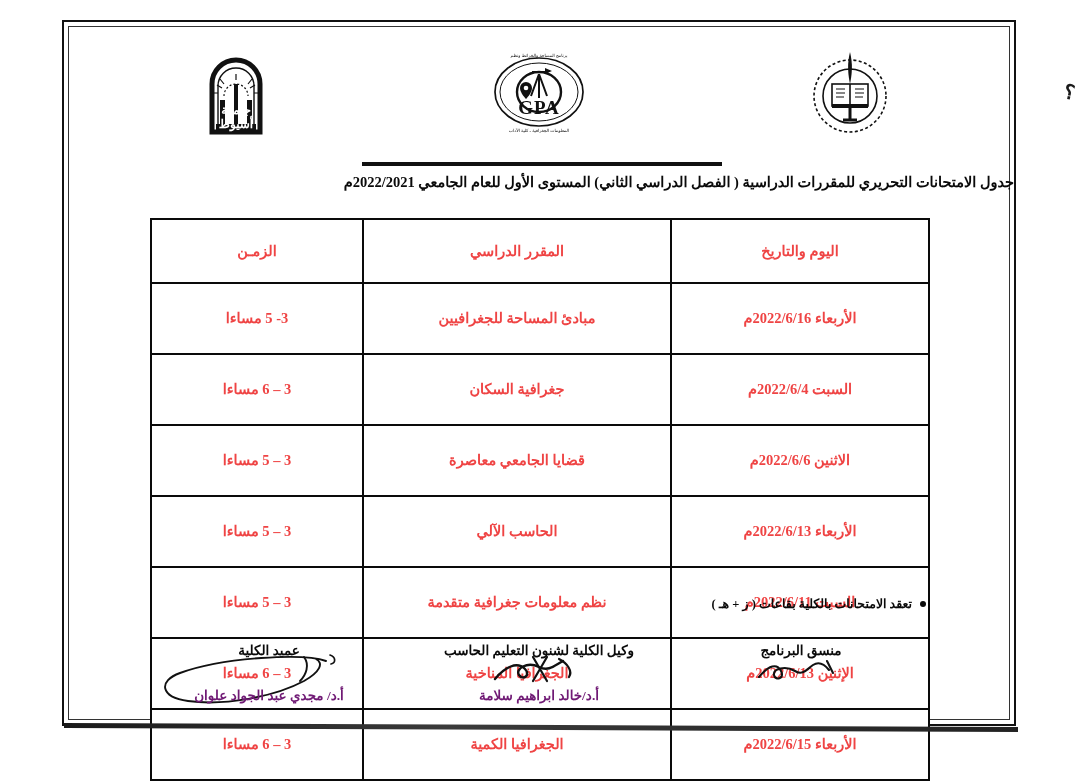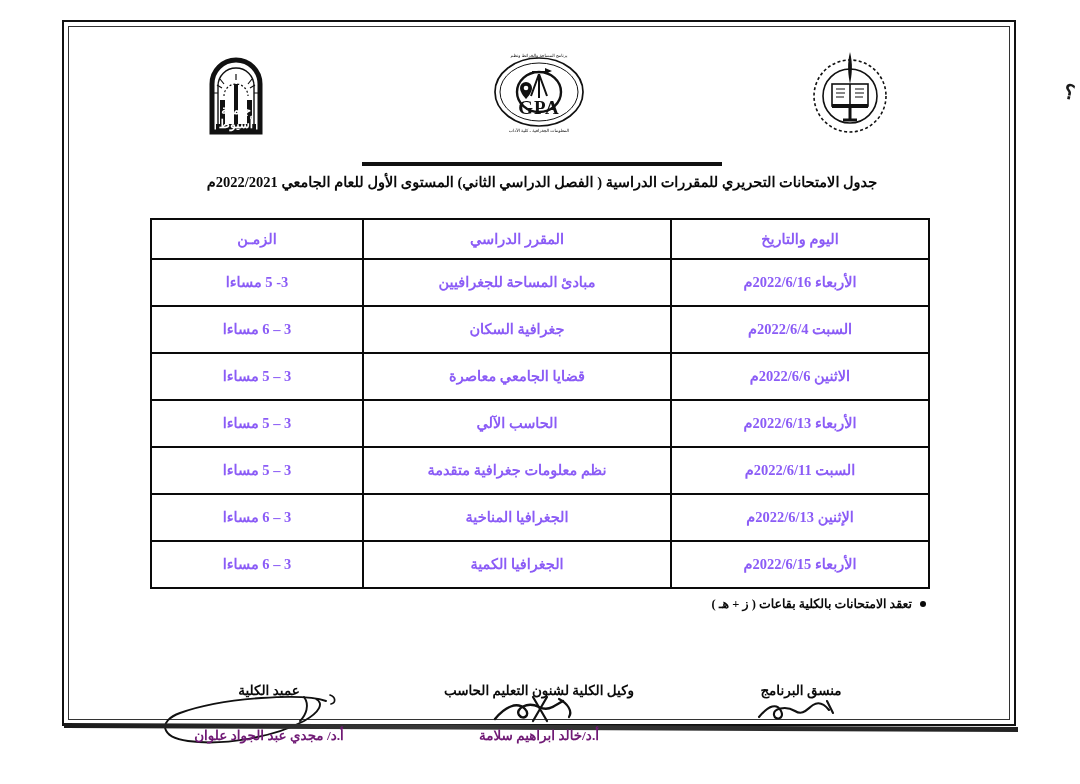--- a/index.html
+++ b/index.html
@@ -60,21 +60,20 @@
     width:104px;height:104px;
   }
   #logo-faculty{ right:112px; }
   #logo-program{ left:50%; margin-left:-52px; }
   #logo-university{ left:120px; }
 
   
   #title-block{
     position:absolute;
     top:140px; left:0; right:0;
-    text-align:center;
     margin-left:6px;
   }
   #title-rule{
     width:360px;height:4px;
     background:#111;
     margin:0 auto 6px auto;
   }
   .title-line{
     font-size:14.5px;
     font-weight:bold;
@@ -99,22 +98,22 @@
     table-layout:fixed;
     direction:rtl;
   }
   table#schedule th,
   table#schedule td{
     border:2.5px solid #0a0a0a;
     text-align:center;
     vertical-align:middle;
     font-size:14.5px;
     font-weight:bold;
-    color:#8b5cf6;
-    padding:0 6px;
+    color:#ef4444;
+    padding:12px 6px;
     height:45px;
     background:#fff;
     font-family:"Liberation Serif","DejaVu Serif",serif;
   }
   table#schedule th{ height:38px; }
   col.c-date{ width:258px; }
   col.c-course{ width:308px; }
   col.c-time{ width:212px; }
 
   
@@ -143,21 +142,20 @@
     position:absolute;
     top:620px; left:0; right:0;
     height:90px;
   }
   .sig{
     position:absolute;
     top:0;
     text-align:center;
     direction:rtl;
     width:270px;
-    margin-top:40px;
   }
   #sig-coordinator{ right:78px; }
   #sig-vice-dean{  right:50%; margin-right:-135px; }
   #sig-dean{       left:70px; }
 
   .sig-role{
     font-size:13.5px;
     font-weight:bold;
     color:#0a0a0a;
     white-space:nowrap;

